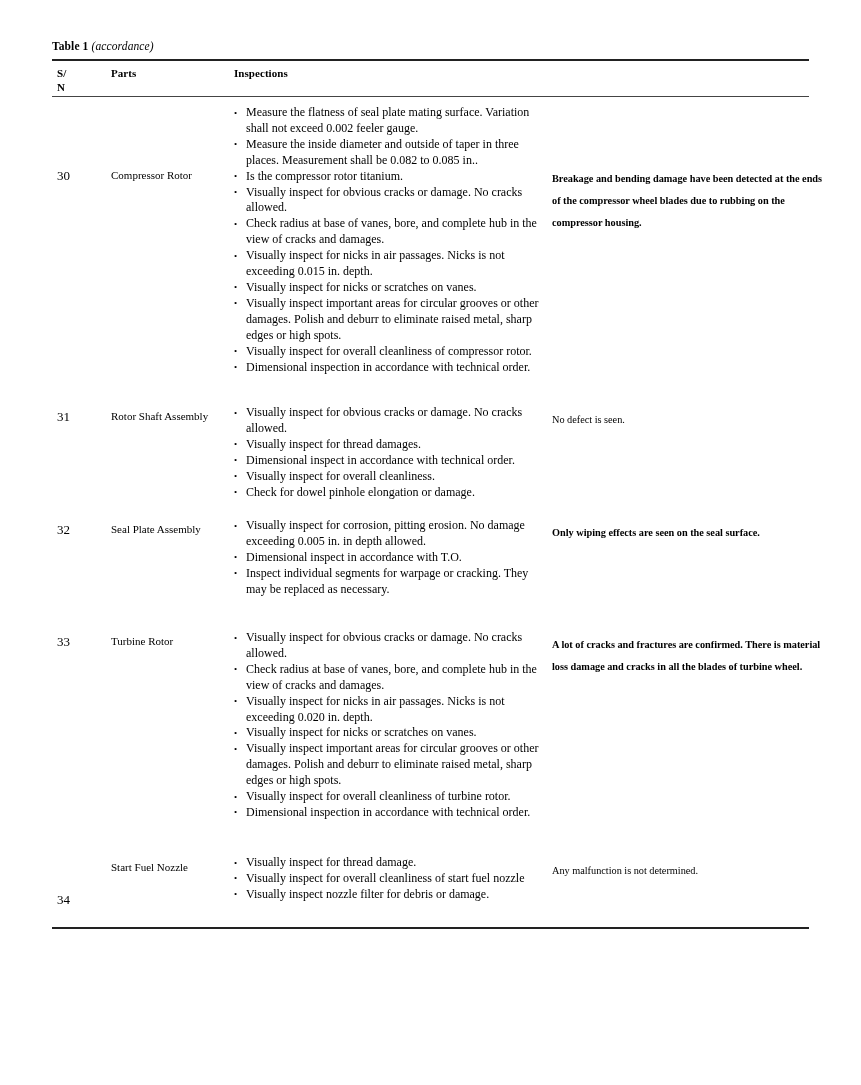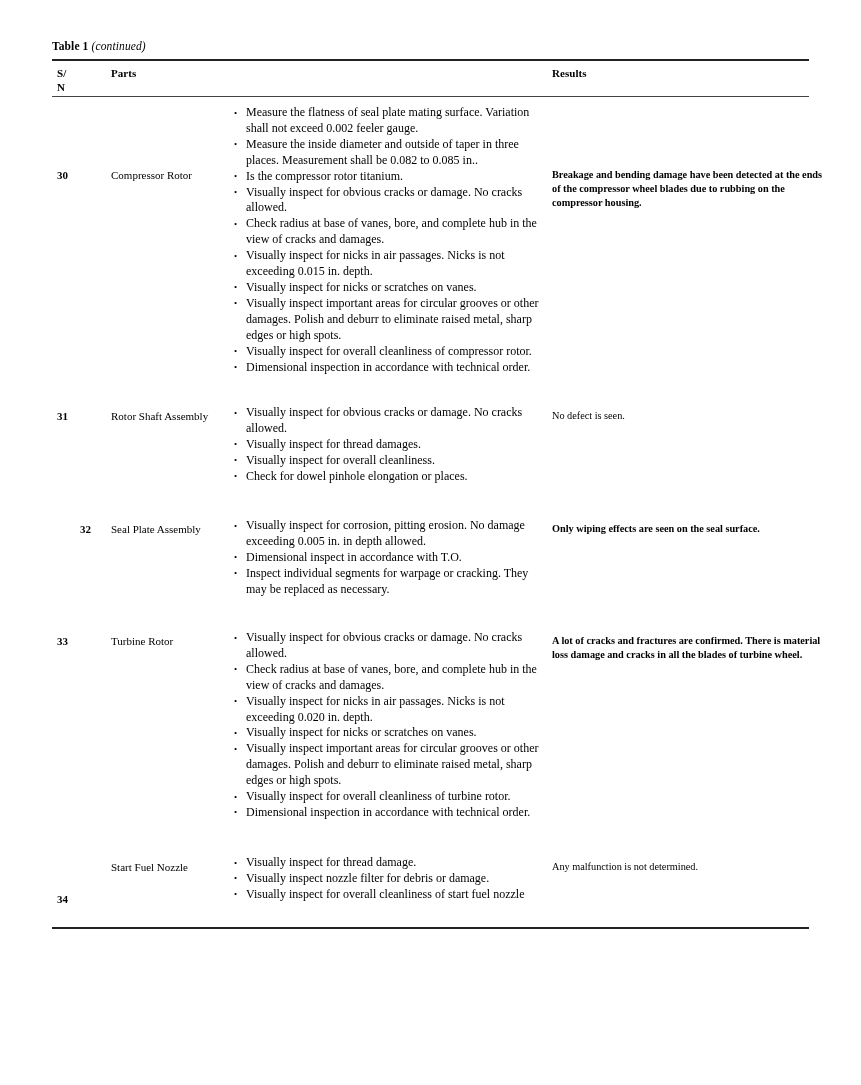--- a/index.html
+++ b/index.html
@@ -72,31 +72,30 @@
   .thead-cell.col-insp   { top: 67px; }
   .thead-cell.col-results{ top: 67px; }
 
   
   .cell {
     position: absolute;
     font-size: 10.5px;
     line-height: 15.9px;
   }
   .cell-sn {
-    font-size: 11px;
+    font-size: 13px;
     text-align: left;
-    font-weight: bold;
   }
   .cell-parts {
     font-size: 11px;
   }
 
   .cell-results {
     font-size: 10.3px;
-    line-height: 14px;
+    line-height: 22px;
     letter-spacing: -0.002em;
   }
   .cell-results.bold { font-weight: bold; }
 
   
   ul.insp-list {
     margin: 0;
     padding: 0;
     list-style: none;
   }
@@ -115,33 +114,33 @@
     font-size: 9px;
     line-height: 16.4px;
   }
 </style>
 </head>
 <body>
 
 <div class="page">
 
   <div class="table-caption">
-    <span class="cap-label">Table 1</span><span class="cap-spacer"> </span><span class="cap-cont">(continued)</span>
+    <span class="cap-label">Table 1</span><span class="cap-spacer"> </span><span class="cap-cont">(accordance)</span>
   </div>
 
   <div class="rule rule-top"></div>
   <div class="rule rule-header"></div>
   <div class="rule rule-bottom"></div>
 
   <div class="thead-cell col-sn">
     <span>S/</span><br>
     <span>N</span>
   </div>
   <div class="thead-cell col-parts">Parts</div>
-  <div class="thead-cell col-results">Results</div>
+  <div class="thead-cell col-insp">Inspections</div>
 
   <div id="tbody-host">
       <div class="cell cell-sn col-sn" style="top: 168px;">30</div>
       <div class="cell cell-parts col-parts" style="top: 168px;">Compressor Rotor</div>
       <div class="cell col-insp" style="top: 105px;">
         <ul class="insp-list">
           <li>Measure the flatness of seal plate mating surface. Variation shall not exceed 0.002 feeler gauge.</li>
           <li>Measure the inside diameter and outside of taper in three places. Measurement shall be 0.082 to 0.085 in..</li>
           <li>Is the compressor rotor titanium.</li>
           <li>Visually inspect for obvious cracks or damage. No cracks allowed.</li>
@@ -153,26 +152,27 @@
           <li>Dimensional inspection in accordance with technical order.</li>
         </ul>
       </div>
       <div class="cell cell-results col-results bold" style="top: 168px;">Breakage and bending damage have been detected at the ends of the compressor wheel blades due to rubbing on the compressor housing.</div>
       <div class="cell cell-sn col-sn" style="top: 409px;">31</div>
       <div class="cell cell-parts col-parts" style="top: 409px;">Rotor Shaft Assembly</div>
       <div class="cell col-insp" style="top: 405px;">
         <ul class="insp-list">
           <li>Visually inspect for obvious cracks or damage. No cracks allowed.</li>
           <li>Visually inspect for thread damages.</li>
+          <li>Dimensional inspect in accordance with technical order.</li>
           <li>Visually inspect for overall cleanliness.</li>
-          <li>Check for dowel pinhole elongation or places.</li>
+          <li>Check for dowel pinhole elongation or damage.</li>
         </ul>
       </div>
       <div class="cell cell-results col-results" style="top: 409px;">No defect is seen.</div>
-      <div class="cell cell-sn col-sn" style="top: 522px; text-align: right;">32</div>
+      <div class="cell cell-sn col-sn" style="top: 522px;">32</div>
       <div class="cell cell-parts col-parts" style="top: 522px;">Seal Plate Assembly</div>
       <div class="cell col-insp" style="top: 518px;">
         <ul class="insp-list">
           <li>Visually inspect for corrosion, pitting erosion. No damage exceeding 0.005 in. in depth allowed.</li>
           <li>Dimensional inspect in accordance with T.O.</li>
           <li>Inspect individual segments for warpage or cracking. They may be replaced as necessary.</li>
         </ul>
       </div>
       <div class="cell cell-results col-results bold" style="top: 522px;">Only wiping effects are seen on the seal surface.</div>
       <div class="cell cell-sn col-sn" style="top: 634px;">33</div>
@@ -187,20 +187,20 @@
           <li>Visually inspect for overall cleanliness of turbine rotor.</li>
           <li>Dimensional inspection in accordance with technical order.</li>
         </ul>
       </div>
       <div class="cell cell-results col-results bold" style="top: 634px;">A lot of cracks and fractures are confirmed. There is material loss damage and cracks in all the blades of turbine wheel.</div>
       <div class="cell cell-sn col-sn" style="top: 892px;">34</div>
       <div class="cell cell-parts col-parts" style="top: 860px;">Start Fuel Nozzle</div>
       <div class="cell col-insp" style="top: 855px;">
         <ul class="insp-list">
           <li>Visually inspect for thread damage.</li>
+          <li>Visually inspect for overall cleanliness of start fuel nozzle</li>
           <li>Visually inspect nozzle filter for debris or damage.</li>
-          <li>Visually inspect for overall cleanliness of start fuel nozzle</li>
         </ul>
       </div>
       <div class="cell cell-results col-results" style="top: 860px;">Any malfunction is not determined.</div>
     </div>
 
 </div>
 
 </body></html>

